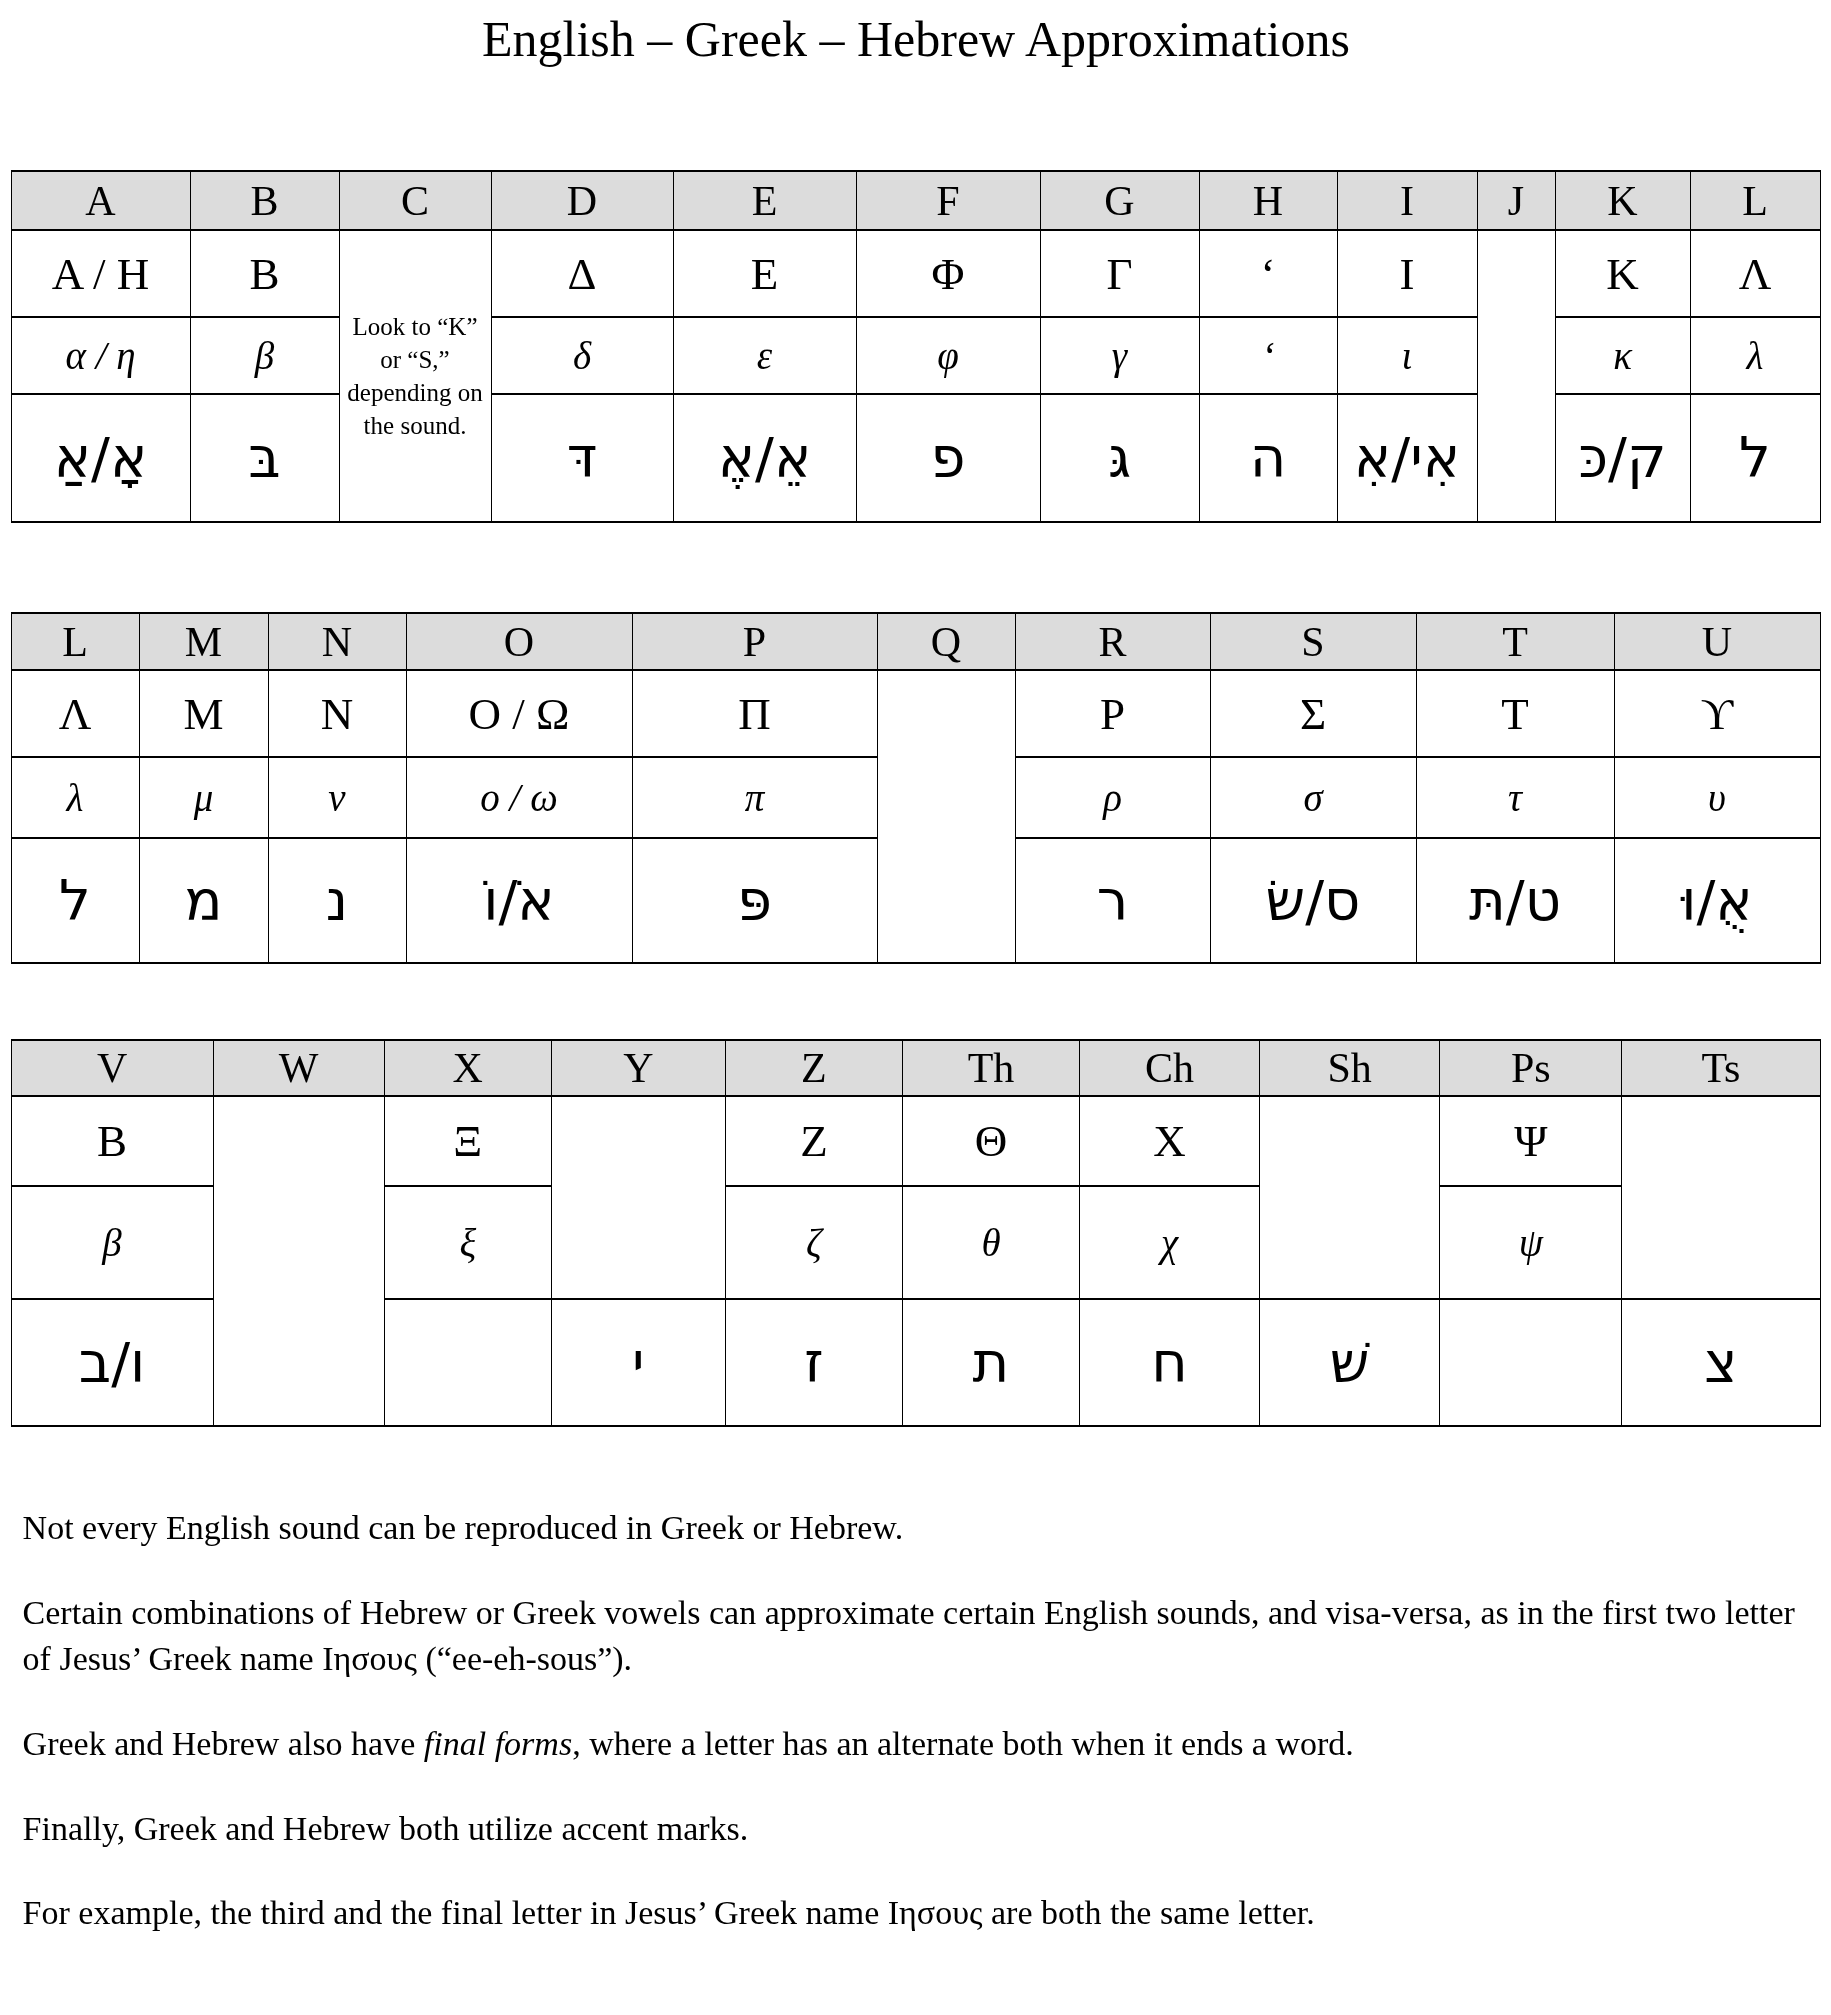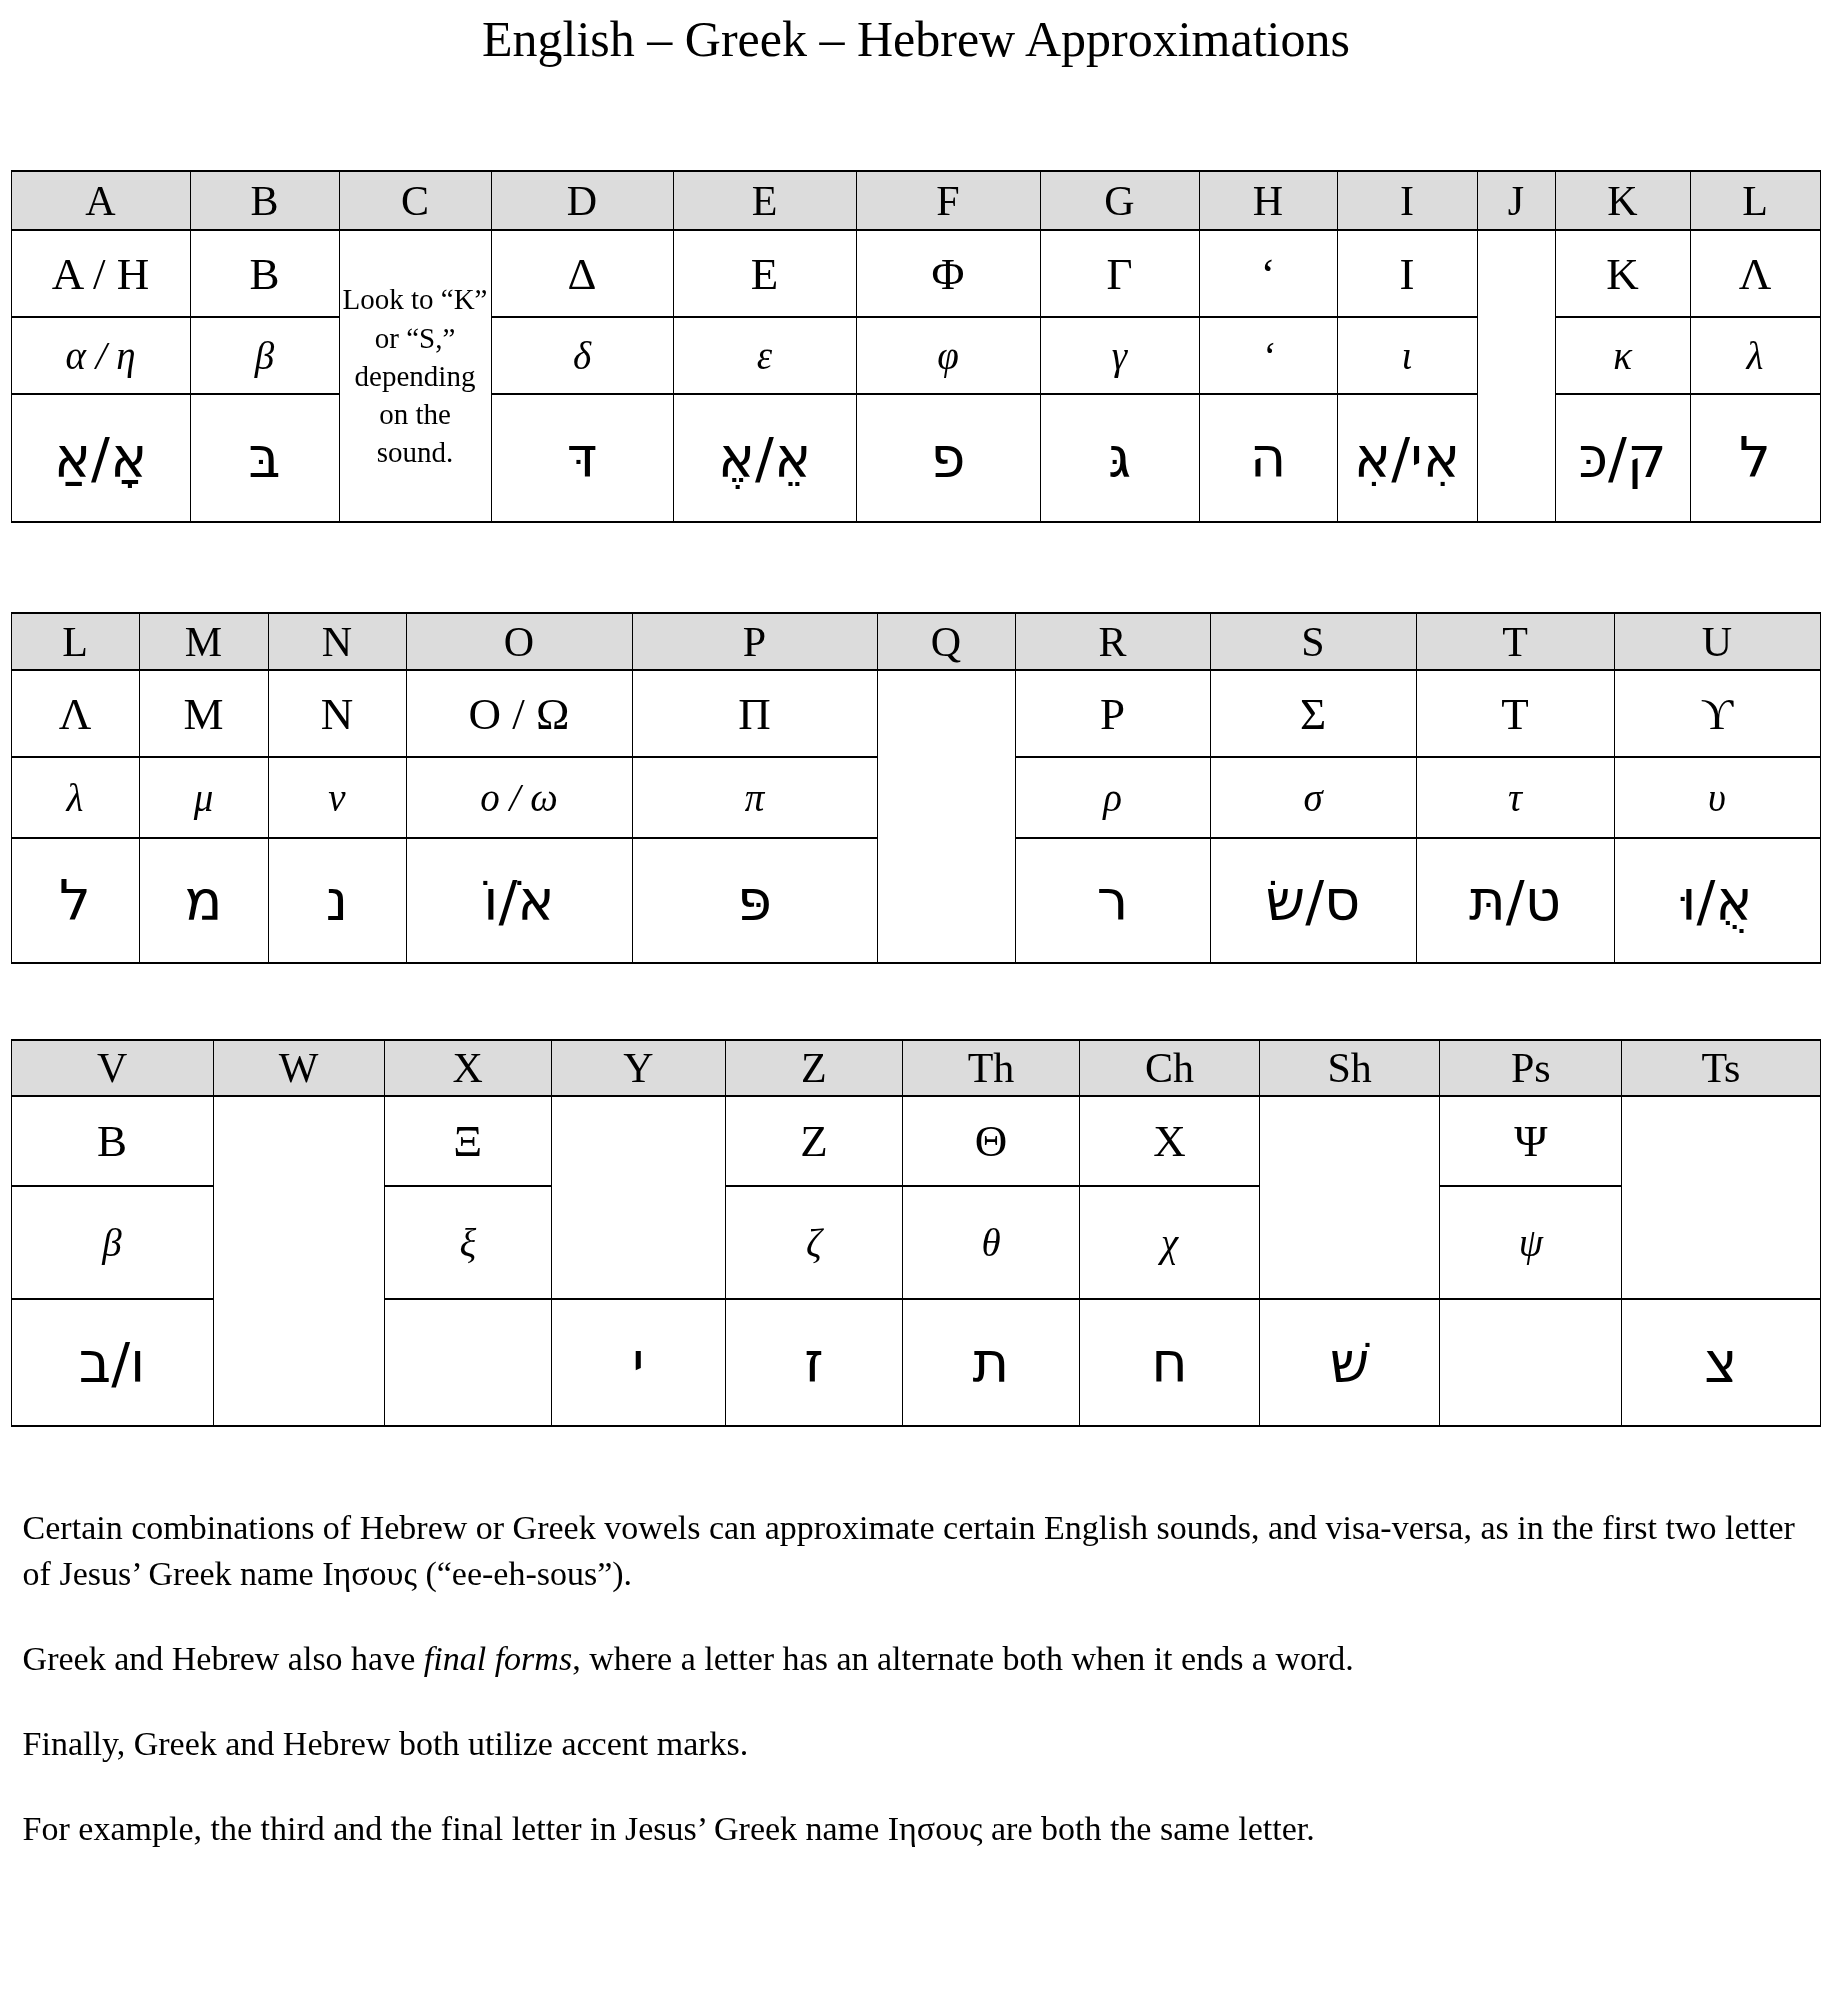--- a/index.html
+++ b/index.html
@@ -33,21 +33,21 @@
   .t2 .r-upper { height:87px; }
   .t2 .r-lower { height:81px; }
   .t2 .r-hebrew { height:125px; }
   .t3 .r-head { height:56px; }
   .t3 .r-upper { height:90px; }
   .t3 .r-lower { height:113px; }
   .t3 .r-hebrew { height:127px; }
   .gu { font-size:45px; }
   .gl { font-size:39px; font-style:italic; }
   .he { font-size:56px; font-family:"DejaVu Sans",sans-serif; line-height:1.1; }
-  .note-cell { font-size:29px; line-height:1.32; padding:0 9px; }
+  .note-cell { font-size:25px; line-height:1.32; padding:0 9px; }
   .gap-t1 { height:102px; }
   .gap-t2 { height:89px; }
   .gap-t3 { height:75px; }
   .paras { margin:78px 22.6px 0 22.6px; font-size:34px; }
   .paras p { margin:0 0 39px 0; line-height:1.35; white-space:pre-wrap; }
   .italic { font-style:italic; }
 </style>
 </head>
 <body>
 
@@ -247,18 +247,19 @@
     <td class="he">ת</td>
     <td class="he">ח</td>
     <td class="he">שׁ</td>
     <td></td>
     <td class="he">צ</td>
   </tr>
 </tbody>
   </table>
 
 <div class="paras">
+  <p>Not every English sound can be reproduced in Greek or Hebrew.</p>
   <p>Certain combinations of Hebrew or Greek vowels can approximate certain English sounds, and visa-versa, as in the first two letter of Jesus’ Greek name Ιησους (“ee-eh-sous”).</p>
   <p><span>Greek and Hebrew also have </span><span class="italic">final forms</span><span>, where a letter has an alternate both when it ends a word.</span></p>
   <p>Finally, Greek and Hebrew both utilize accent marks.</p>
   <p>For example, the third and the final letter in Jesus’ Greek name Ιησους are both the same letter.</p>
 </div>
 
 
 </body></html>

